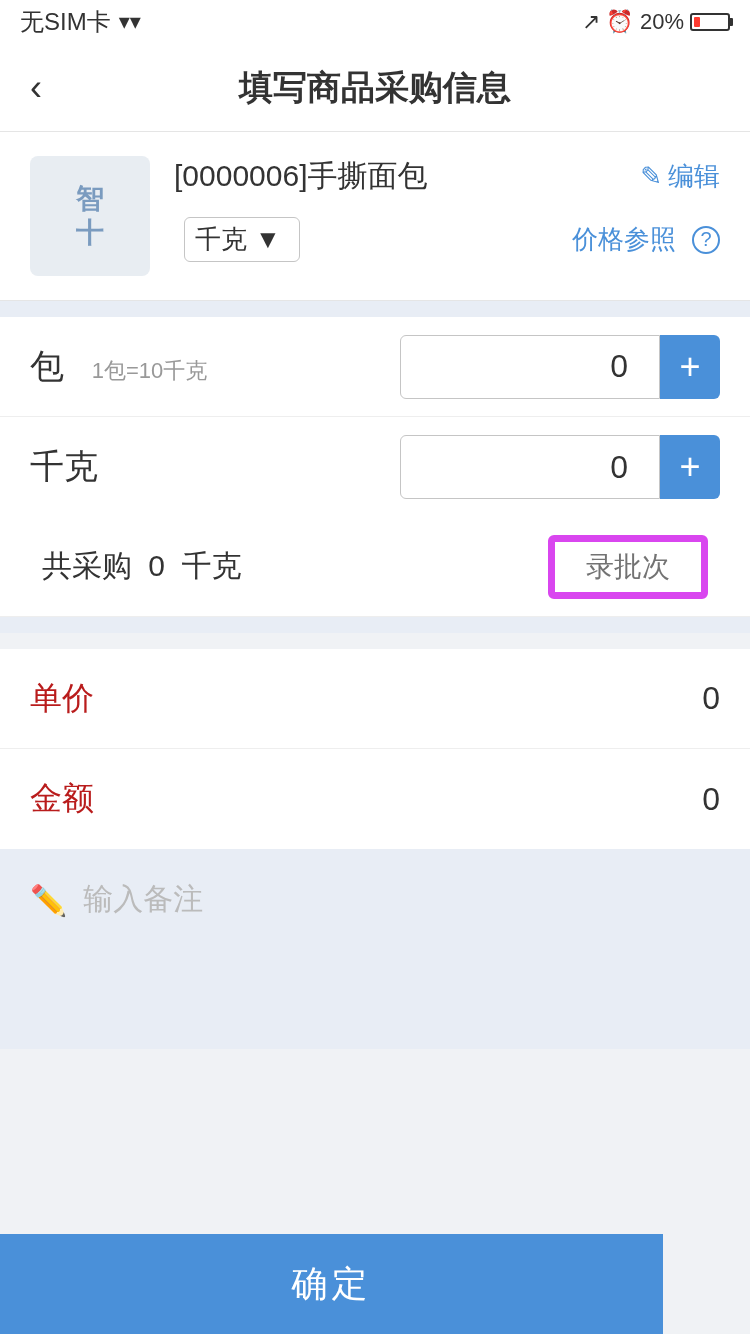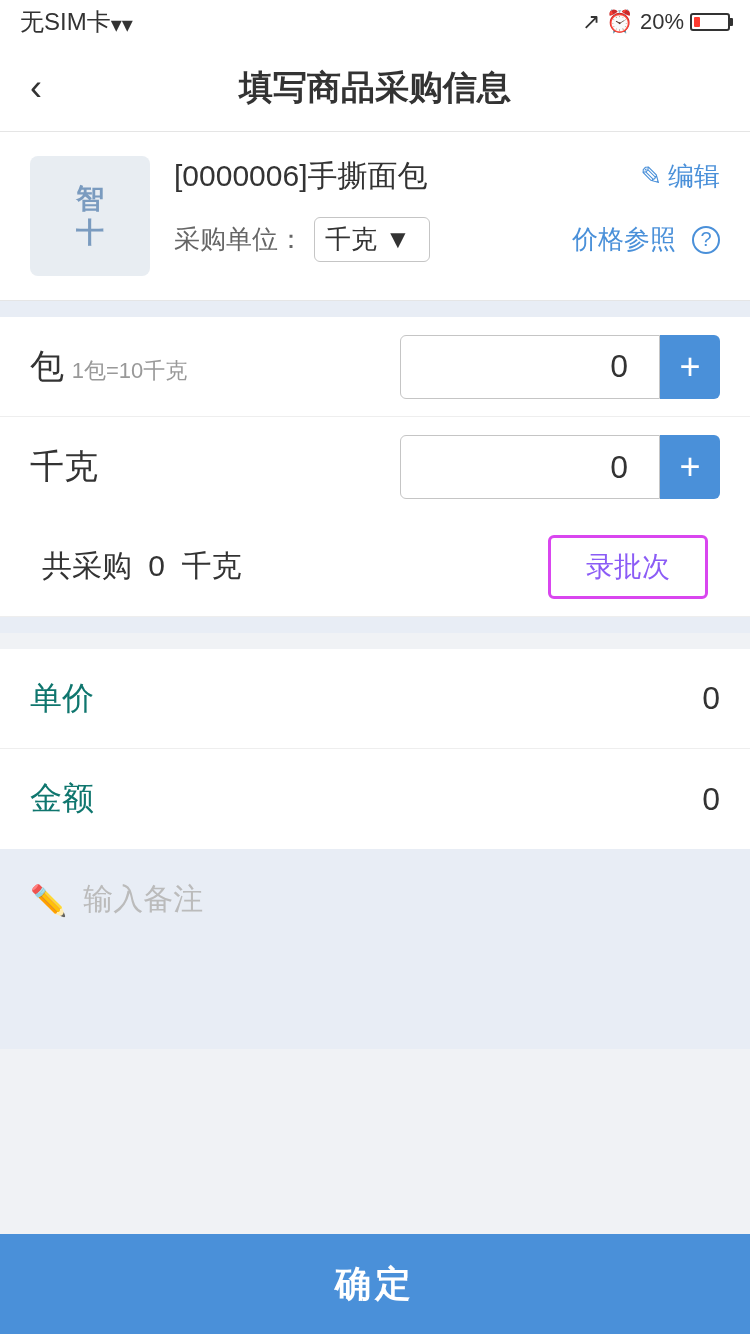--- a/index.html
+++ b/index.html
@@ -18,21 +18,21 @@
       width: 750px;
       height: 44px;
       background: #fff;
       display: flex;
       align-items: center;
       justify-content: space-between;
       padding: 0 20px;
       font-size: 24px;
       color: #333;
     }
-    .status-left { display: flex; align-items: flex-end; }
+    .status-left { display: flex; align-items: center; gap: 8px; }
     .status-center { font-size: 28px; font-weight: 500; }
     .status-right { display: flex; align-items: center; gap: 6px; font-size: 22px; }
     .battery {
       width: 40px; height: 18px; border: 2px solid #333; border-radius: 3px; position: relative; display: inline-flex; align-items: center; padding: 2px;
     }
     .battery::after { content: ''; width: 3px; height: 8px; background: #333; position: absolute; right: -5px; border-radius: 0 1px 1px 0; }
     .battery-fill { width: 20%; height: 100%; background: #ff3b30; border-radius: 1px; }
 
     
     .nav-bar {
@@ -139,21 +139,21 @@
     .input-row {
       display: flex;
       align-items: center;
       padding: 0 30px;
       height: 100px;
       border-bottom: 1px solid #eee;
     }
     .input-row:last-child { border-bottom: none; }
     .input-label { flex: 0 0 auto; min-width: 120px; }
     .input-label-main { font-size: 34px; color: #333; font-weight: 500; }
-    .input-label-sub { font-size: 22px; color: #999; margin-left: 0; }
+    .input-label-sub { font-size: 22px; color: #999; margin-left: 20px; }
     .input-field-wrap {
       flex: 1;
       display: flex;
       justify-content: flex-end;
       align-items: center;
       gap: 0;
     }
     .number-input {
       width: 260px;
       height: 64px;
@@ -186,68 +186,68 @@
       height: 100px;
       display: flex;
       align-items: center;
       justify-content: space-between;
       border-bottom: 1px solid #eee;
     }
     .total-text { font-size: 30px; color: #333; }
     .record-btn {
       width: 160px;
       height: 64px;
-      border: 3px solid #d946ef;
+      border: 7px solid #d946ef;
       background: #fff;
       border-radius: 6px;
       font-size: 28px;
-      color: #8b5cf6;
+      color: #737373;
       cursor: pointer;
       display: flex;
       align-items: center;
       justify-content: center;
     }
 
     
     .info-section { background: #fff; margin-top: 16px; }
     .info-row {
       display: flex;
       align-items: center;
       justify-content: space-between;
       padding: 0 30px;
       height: 100px;
       border-bottom: 1px solid #eee;
     }
     .info-row:last-child { border-bottom: none; }
-    .info-label { font-size: 32px; color: #0f766e; }
+    .info-label { font-size: 32px; color: #b91c1c; }
     .info-value { font-size: 32px; color: #333; }
 
     
     .notes-section {
       background: #e8edf5;
       padding: 30px 30px;
       display: flex;
       align-items: flex-start;
       gap: 16px;
       min-height: 200px;
     }
     .notes-icon { font-size: 30px; color: #aaa; margin-top: 4px; }
     .notes-placeholder { font-size: 30px; color: #bbb; }
 
     
     .bottom-btn {
       position: fixed;
       bottom: 0;
       left: 0;
-      width: 750px;
+      width: 663px;
       height: 100px;
       background: #4a90d9;
       color: #fff;
       font-size: 36px;
-      font-weight: 700;
+      font-weight: 400;
       border: none;
       display: flex;
       align-items: center;
       justify-content: center;
       cursor: pointer;
       letter-spacing: 4px;
     }
 
     .main-content {
       padding-bottom: 100px;
@@ -292,21 +292,20 @@
         <span class="product-name">
           <span>[0000006]</span><span>手撕面包</span>
         </span>
         <span class="edit-btn">
           <span>✎</span>
           <span>编辑</span>
         </span>
       </div>
       <div class="product-unit-row">
         <div style="display:flex;align-items:center;">
-          <span class="unit-label">采购单位：</span>
           <span class="unit-select">
             <span>千克</span>
             <span>▼</span>
           </span>
         </div>
         <span class="price-ref">
           <span>价格参照</span>
           <span style="width:28px;height:28px;border-radius:50%;border:2px solid #4a90d9;display:inline-flex;align-items:center;justify-content:center;font-size:20px;color:#4a90d9;">?</span>
         </span>
       </div>

